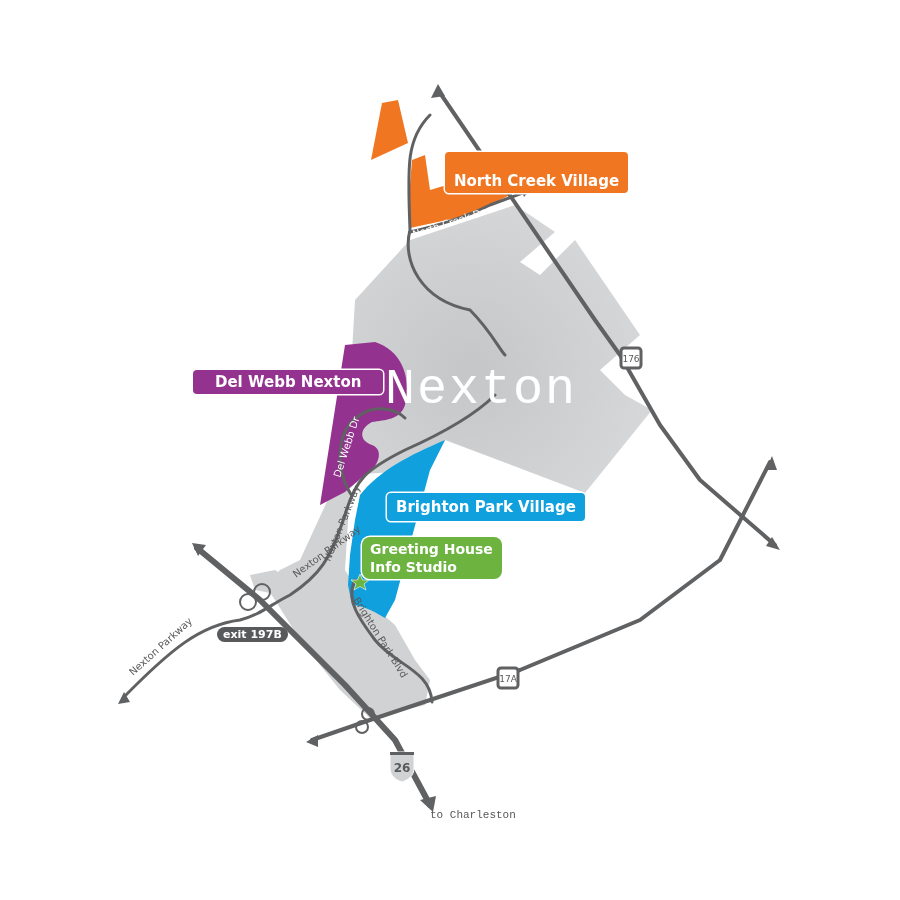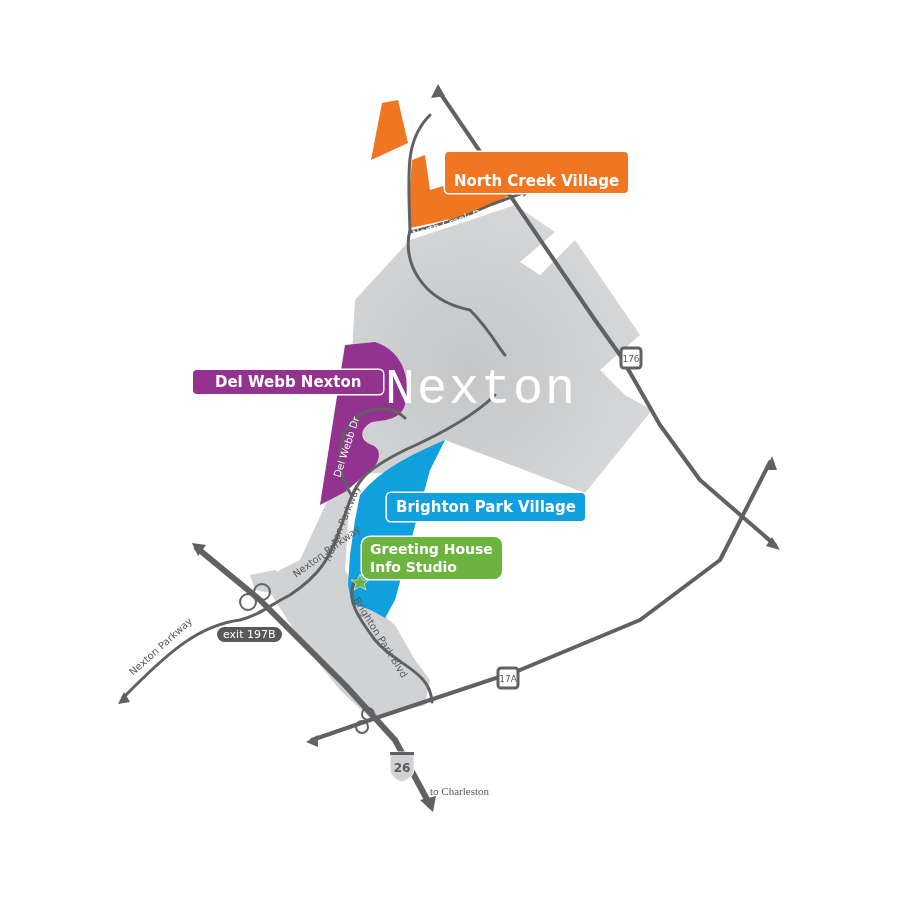--- a/index.html
+++ b/index.html
@@ -4,22 +4,22 @@
 <style>
   html, body { margin:0; padding:0; background:#ffffff; }
   #map { position:relative; width:900px; height:900px; overflow:hidden; background:#ffffff; font-family:"Liberation Sans", sans-serif; }
   svg { position:absolute; left:0; top:0; }
   .label { position:absolute; color:#fff; font-weight:bold; font-family:"DejaVu Sans", sans-serif; border-radius:4px; white-space:nowrap; box-shadow:0 0 0 1.5px #fff; }
   .lbl-nc { left:445px; top:152px; background:#f07622; font-size:15px; padding:20px 9px 3px 9px; }
   .lbl-dw { left:193px; top:370px; background:#93328f; font-size:15px; padding:3px 22px; }
   .lbl-bp { left:387px; top:493px; background:#0fa0dd; font-size:15px; padding:5px 9px; }
   .lbl-gh { left:362px; top:537px; background:#6db33f; font-size:14px; padding:3px 8px; line-height:18px; white-space:normal; width:124px;border-radius:8px; }
   .title { position:absolute; left:385px; top:333px; font-size:50px; color:#ffffff; font-weight:normal; font-family:Liberation Mono, monospace; letter-spacing:2px; font-weight:300;margin-top:28px; }
-  .exit { position:absolute; left:217px; top:627px; background:#58595b; color:#fff; font-size:11px; font-weight:normal; font-family:"DejaVu Sans", sans-serif; padding:1px 6px; border-radius:8px; }
-  .charleston { position:absolute; left:430px; top:785px; font-size:11px; color:#58595b; font-family:Liberation Serif, serif; }
+  .exit { position:absolute; left:217px; top:627px; background:#58595b; color:#fff; font-size:11px; font-weight:bold; font-family:"DejaVu Sans", sans-serif; padding:1px 6px; border-radius:8px; }
+  .charleston { position:absolute; left:430px; top:809px; font-size:11px; color:#58595b; font-family:Liberation Mono, monospace; }
 </style>
 </head>
 <body>
 
 <div id="map">
   <svg width="900" height="900" viewBox="0 0 900 900">
     <defs>
       <radialGradient id="g1" cx="470" cy="370" r="180" gradientUnits="userSpaceOnUse">
         <stop offset="0" stop-color="#c5c6c8"></stop>
         <stop offset="1" stop-color="#d6d7d9"></stop>

